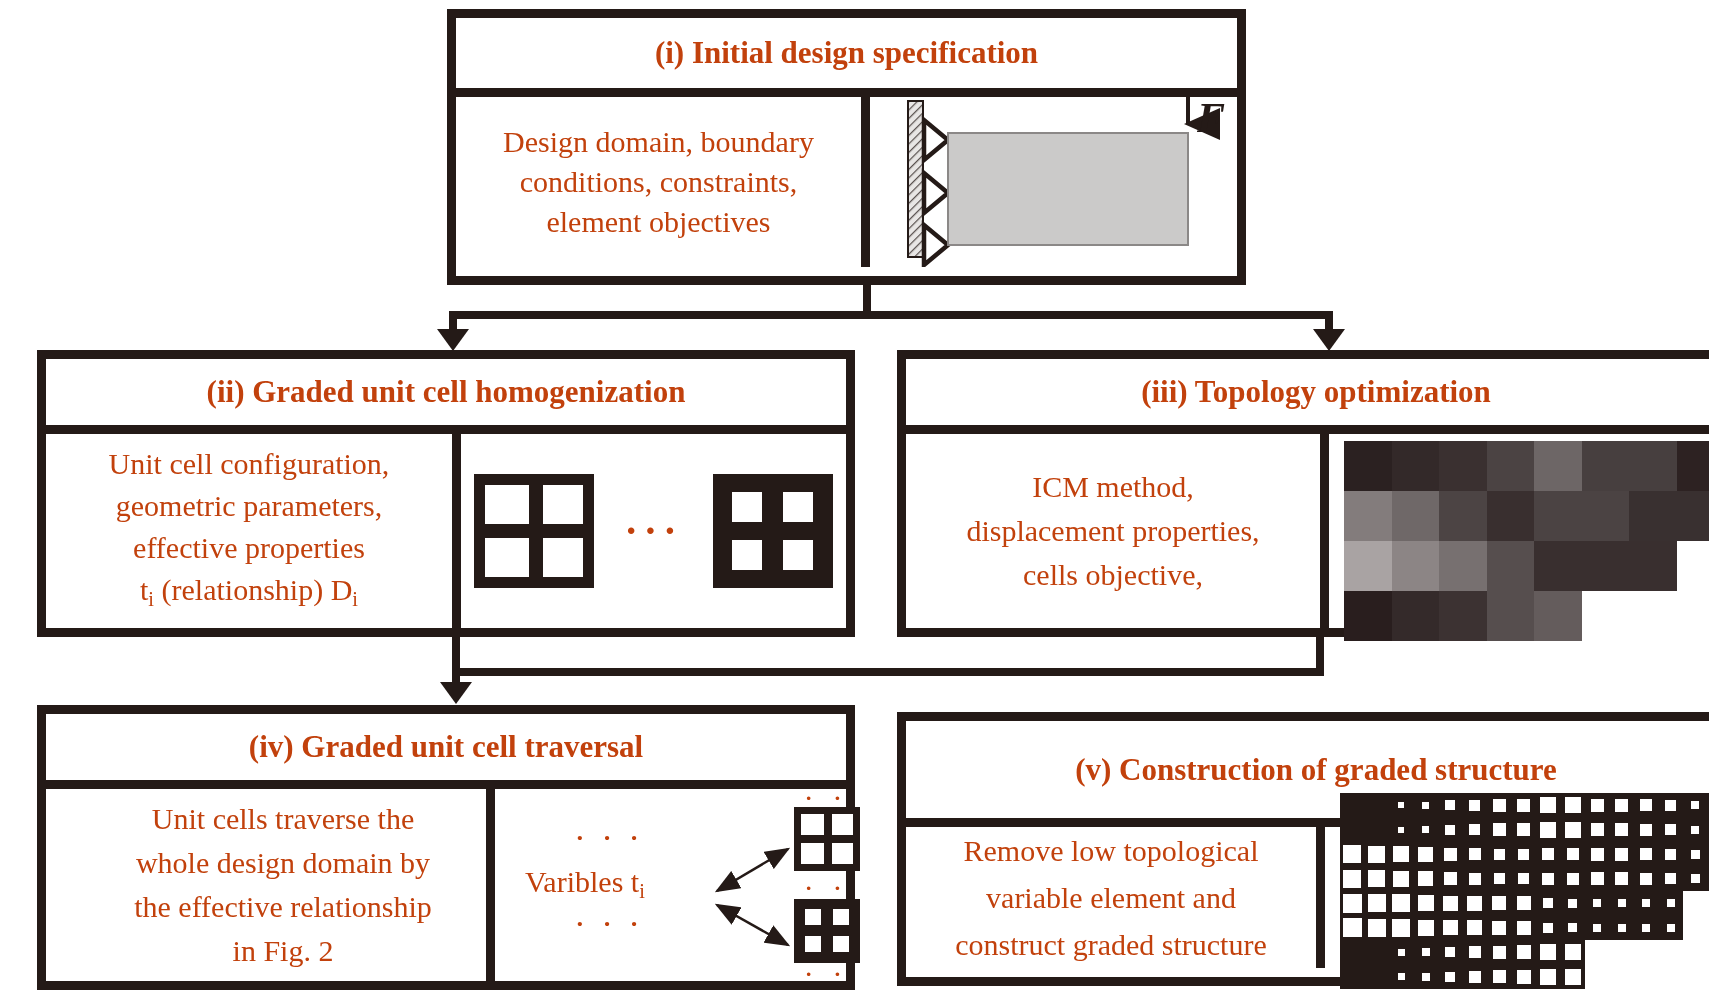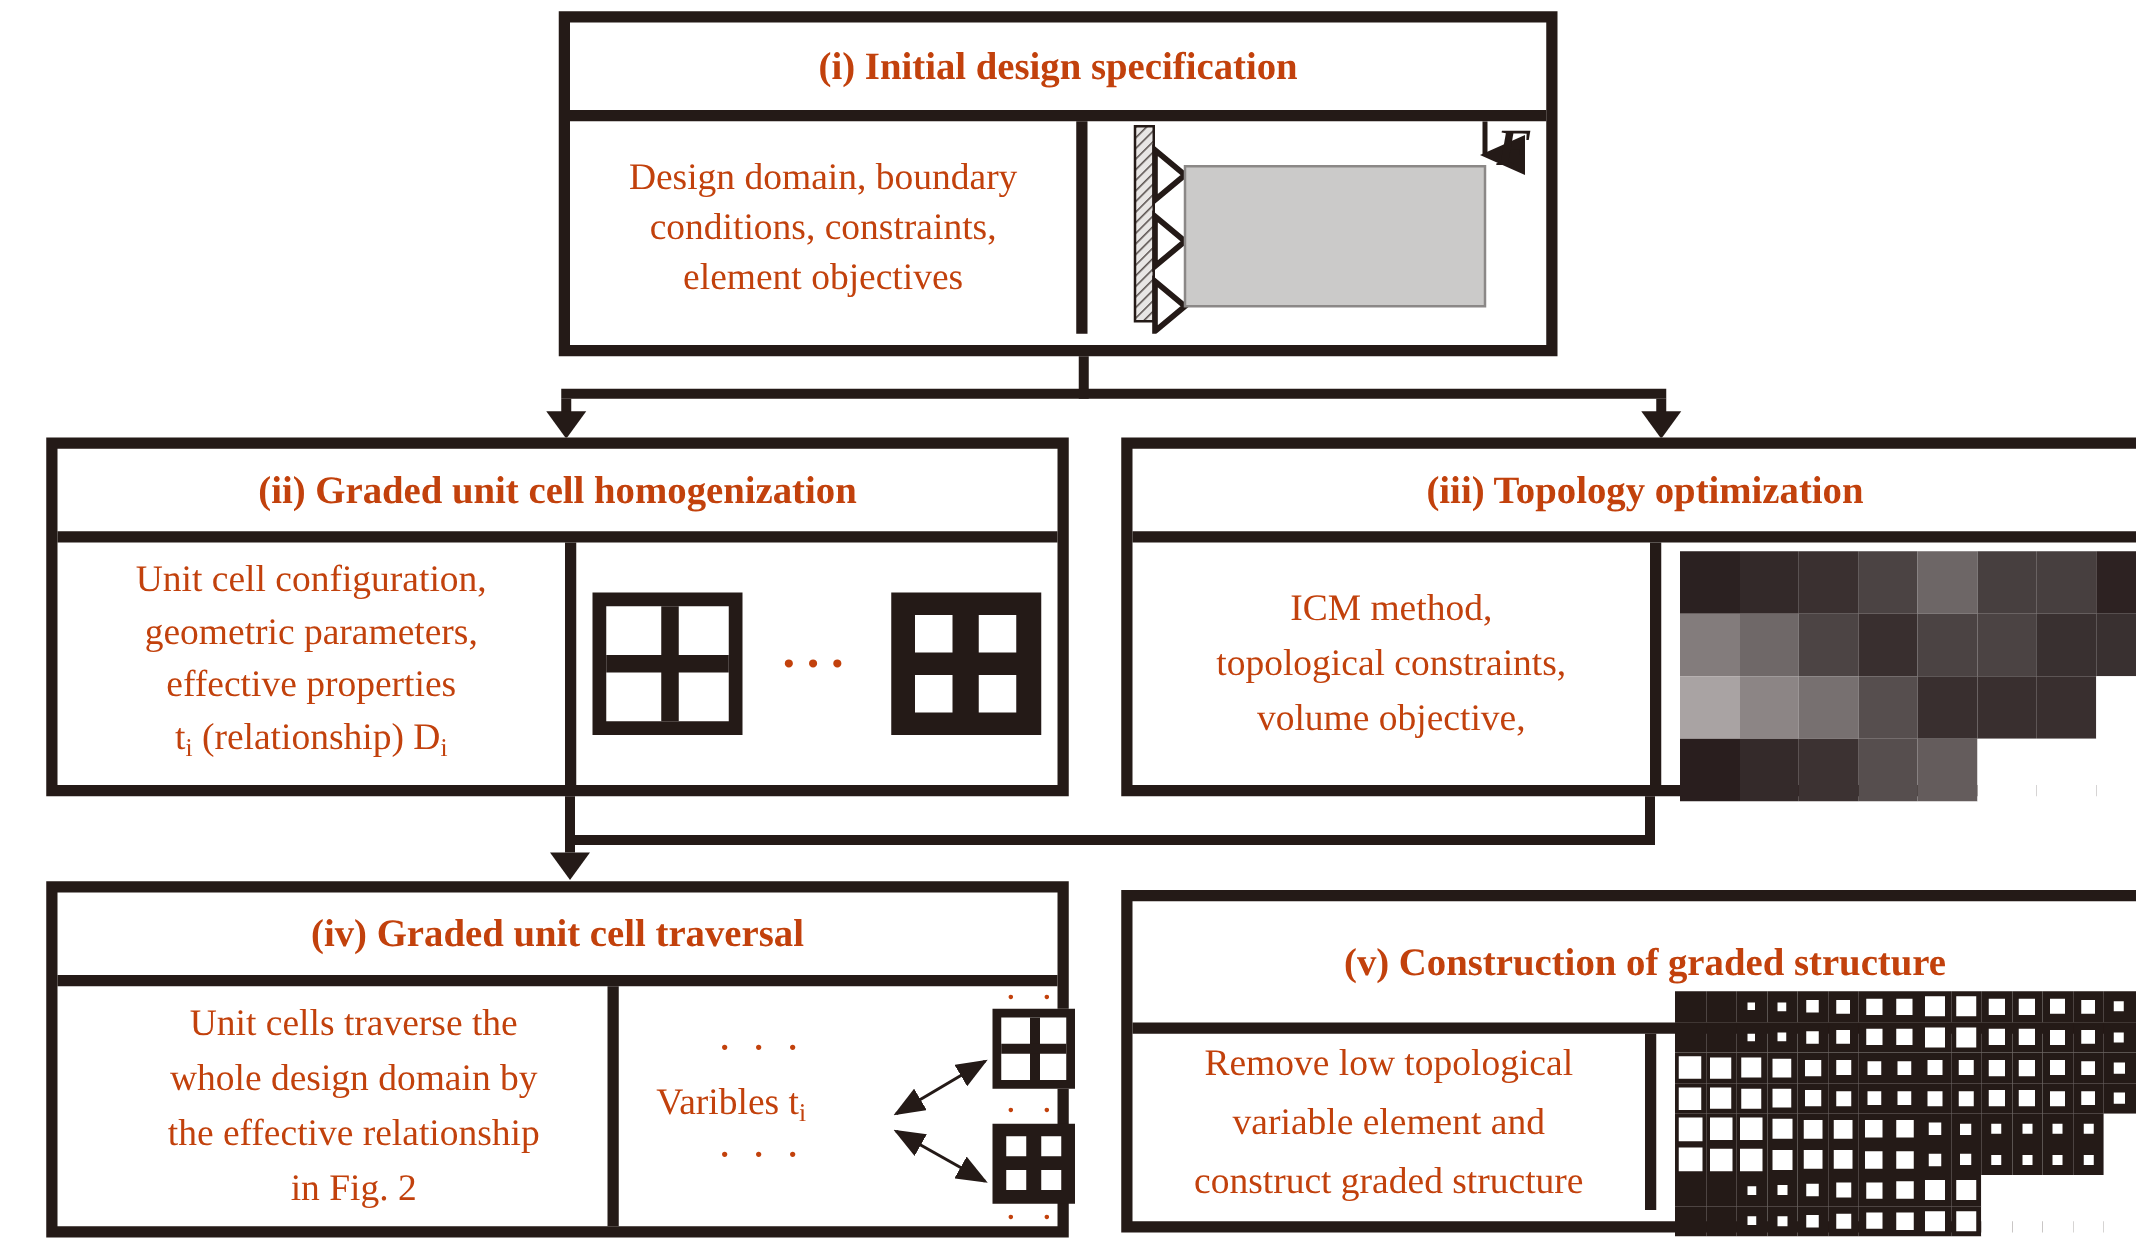--- a/index.html
+++ b/index.html
@@ -123,22 +123,22 @@
     </div>
   </div>
 
   <div class="box" style="left:865px;top:350px;width:838px;height:287px;">
     <div class="box-header" style="height:75px;">
       <span>(iii) Topology optimization</span>
     </div>
     <div class="box-body" style="height:194px;">
       <div class="cell cell-text divider-right" style="width:423px;line-height:44px;">
         <div>ICM method,</div>
-        <div>topological constraints,</div>
-        <div>volume objective,</div>
+        <div>displacement properties,</div>
+        <div>cells objective,</div>
       </div>
       <div class="cell" style="flex:1;"></div>
     </div>
   </div>
 
   <div id="topology-grid">
       <div class="tcell" style="background: rgb(43, 33, 33);"></div>
       <div class="tcell" style="background: rgb(51, 41, 41);"></div>
       <div class="tcell" style="background: rgb(58, 48, 48);"></div>
       <div class="tcell" style="background: rgb(75, 67, 67);"></div>

